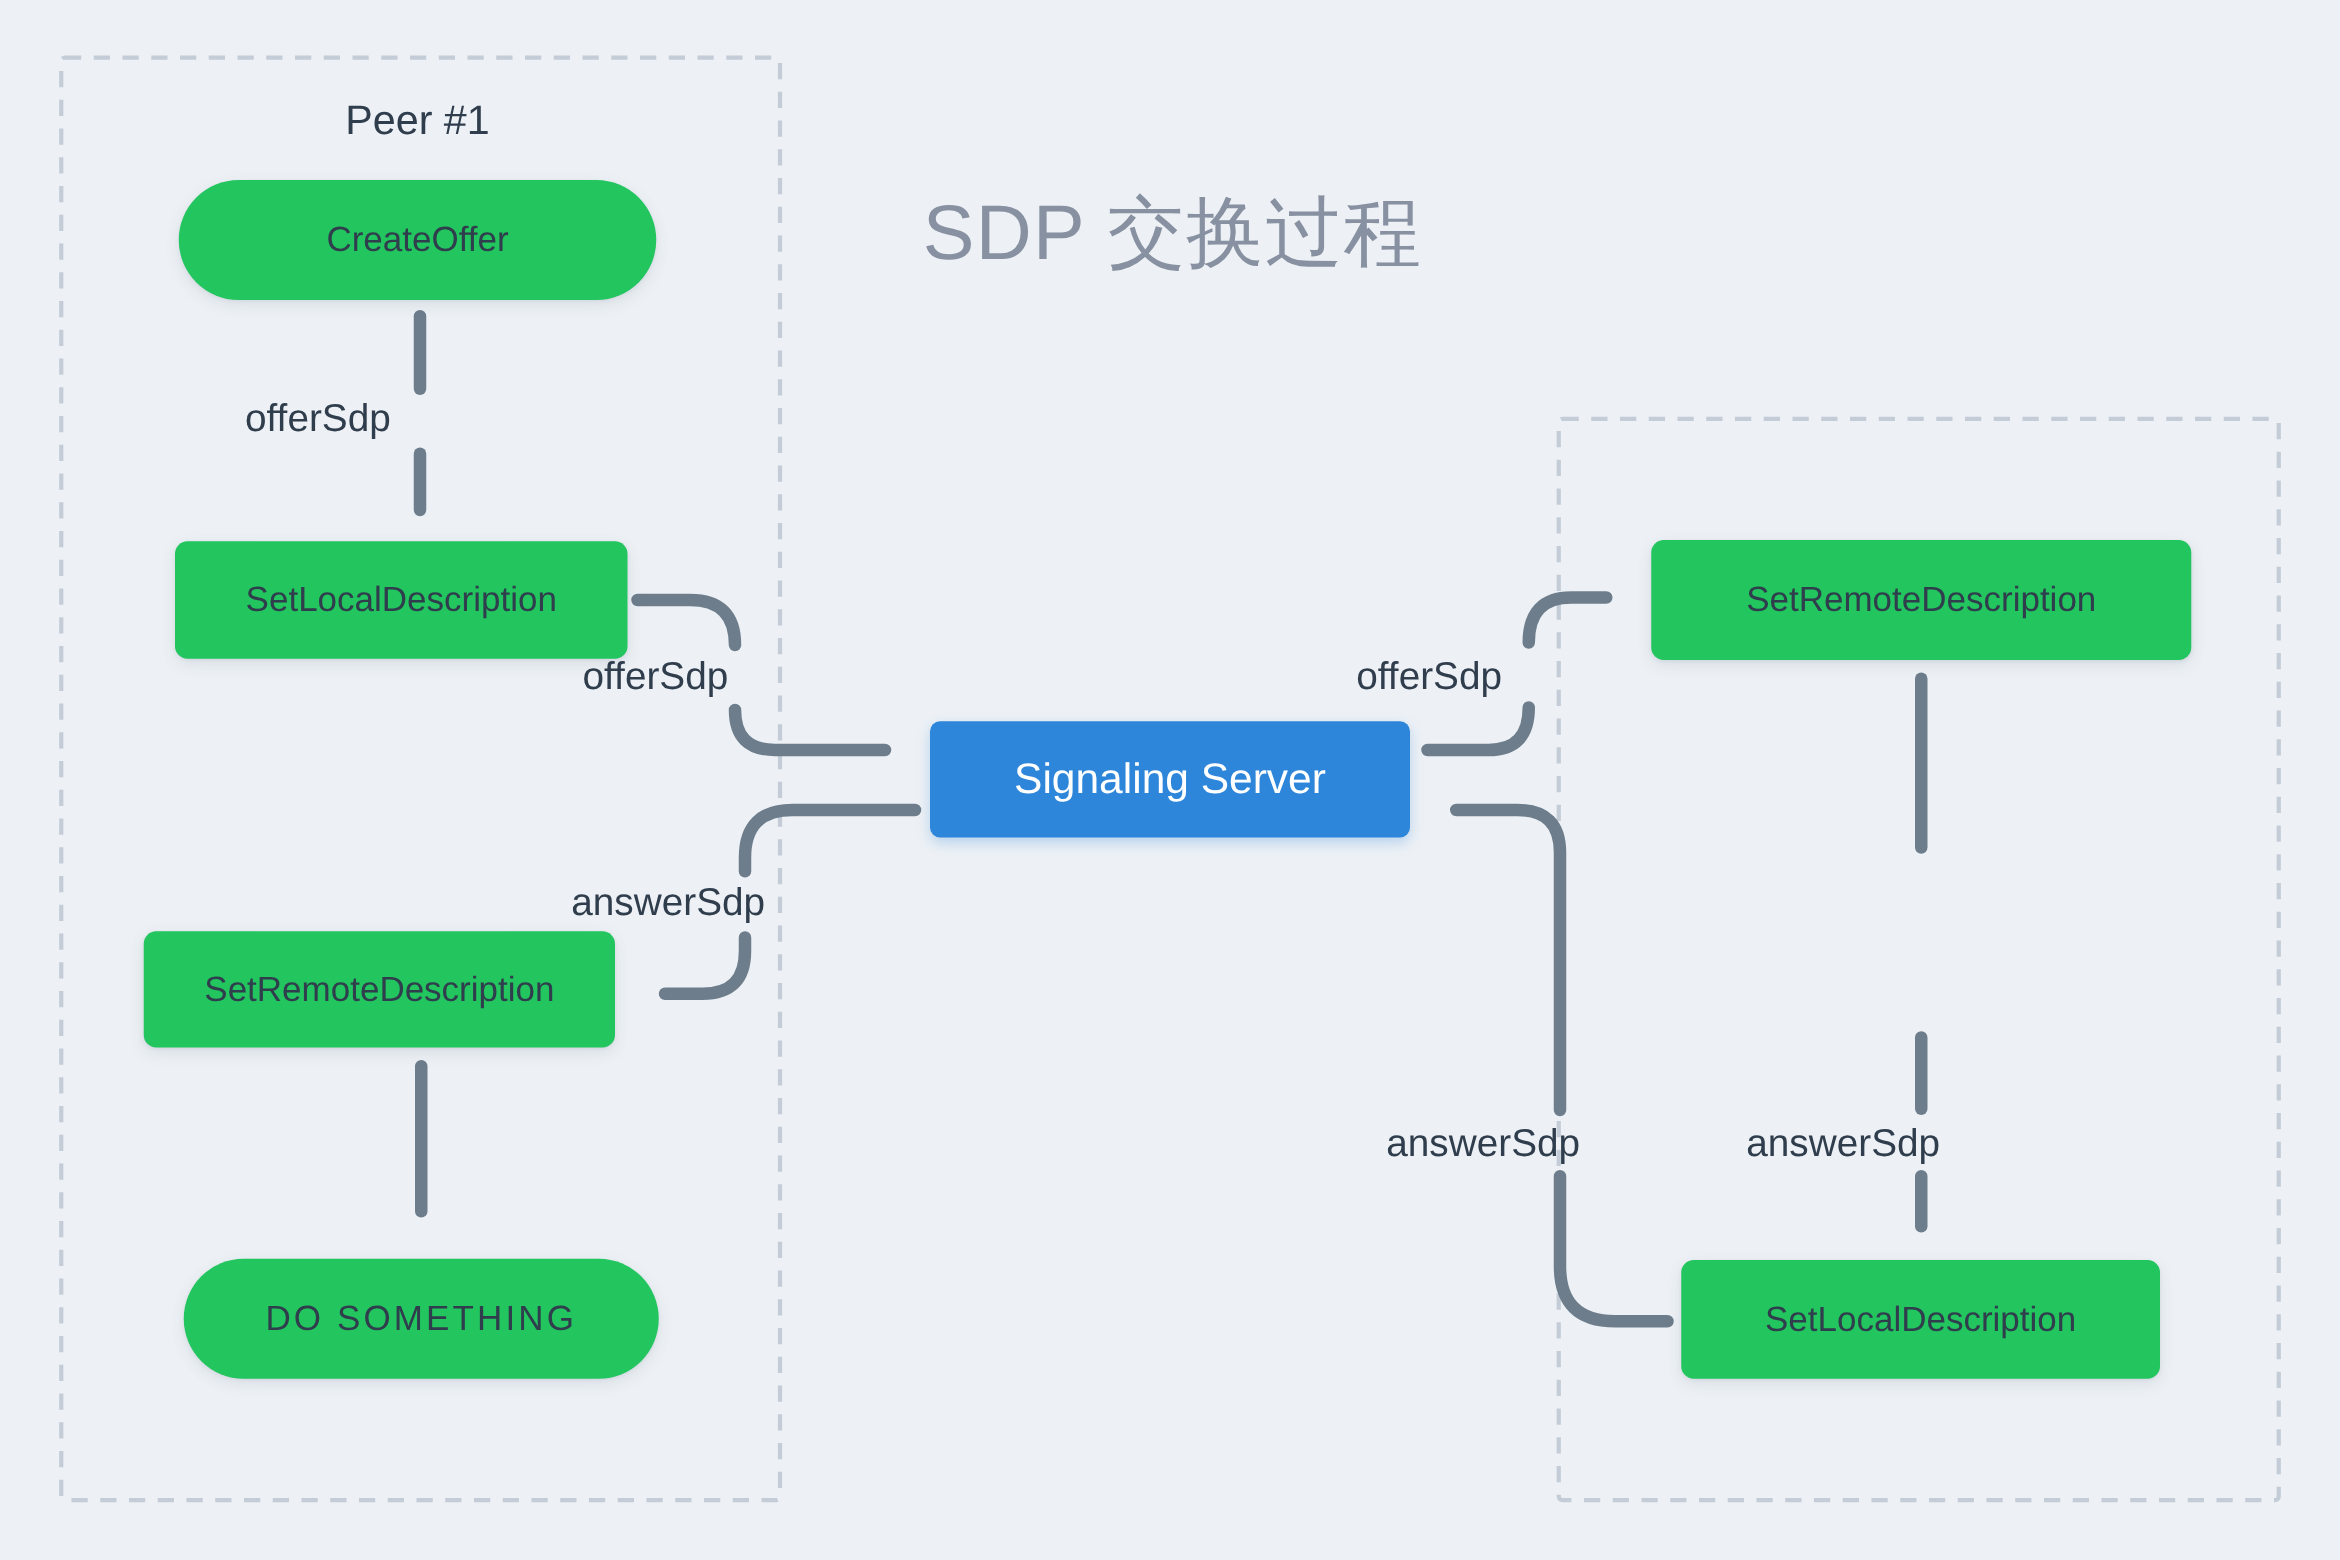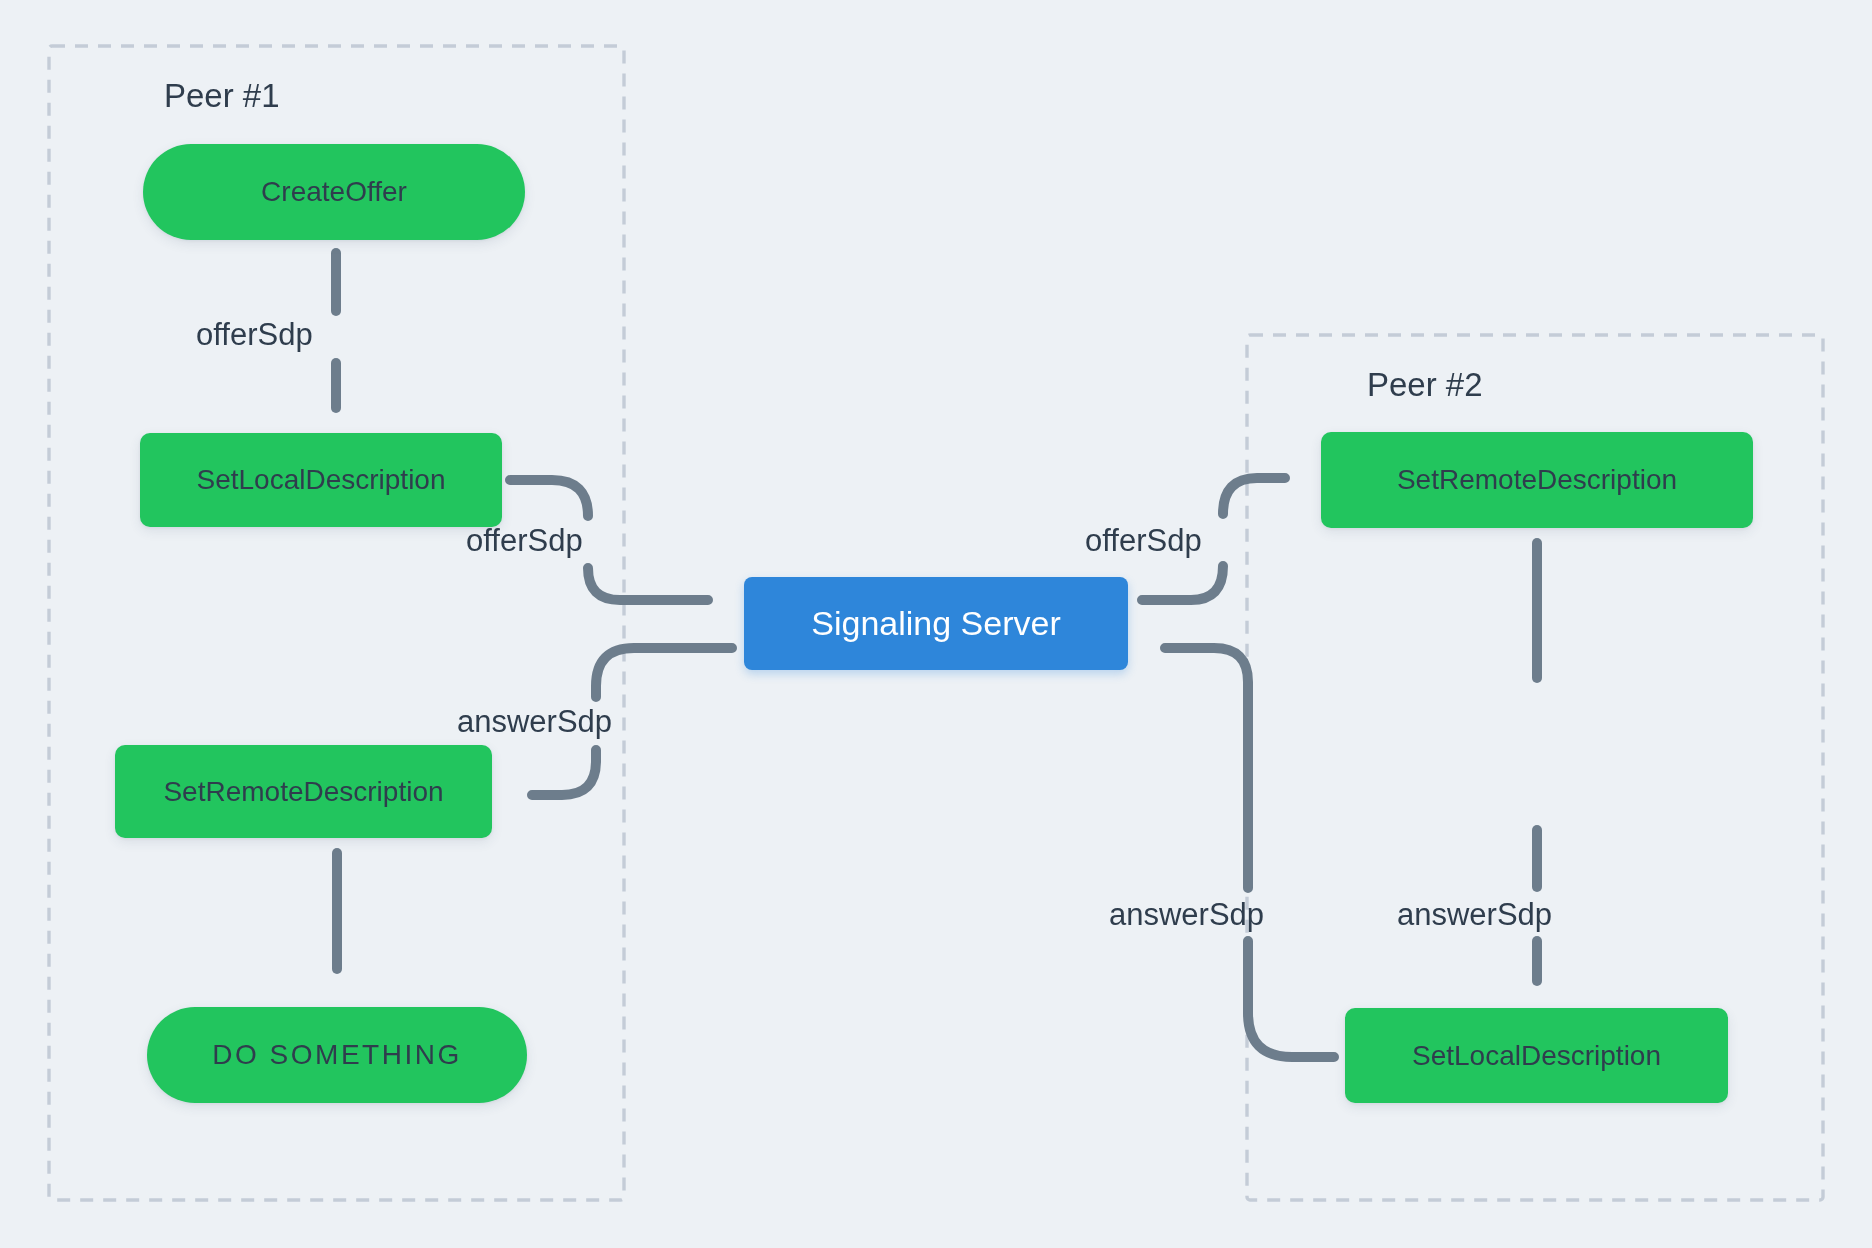--- a/index.html
+++ b/index.html
@@ -23,21 +23,21 @@
   .abs { position: absolute; }
   .title {
     left: 538px; top: 143px; width: 800px; height: 88px;
     line-height: 88px; text-align: center;
     font-size: 62px; color: var(--title, #8791a1);
     letter-spacing: 1px;
     white-space: nowrap;
   }
   .peer-label {
     width: 340px; height: 44px; line-height: 44px;
-    font-size: 33px;
+    text-align: center; font-size: 33px;
     color: var(--nodetext, #2f3d4d);
   }
   .node {
     background: #22c55e;
     border-radius: 10px;
     box-shadow: 0 4px 12px rgba(45, 65, 95, 0.10), 0 1px 3px rgba(45, 65, 95, 0.07);
     display: flex; align-items: center; justify-content: center;
     font-size: 28px; color: var(--nodetext, #2f3d4d);
     white-space: nowrap;
   }
@@ -100,23 +100,23 @@
 
     <path class="edge" d="M1334,1057 L1292,1057 Q1248,1057 1248,1013 L1248,941" stroke="#6d7d8c"></path>
     <path class="edge" d="M1248,888 L1248,682 Q1248,648 1214,648 L1165,648" marker-end="url(#ah)" stroke="#6d7d8c"></path>
 
     <path class="edge" d="M732,648 L634,648 Q596,648 596,686 L596,697" stroke="#6d7d8c"></path>
     <path class="edge" d="M596,750 L596,761 Q596,795 562,795 L532,795" marker-end="url(#ah)" stroke="#6d7d8c"></path>
 
     <path class="edge" d="M337,853 L337,969" marker-end="url(#ah)" stroke="#6d7d8c"></path>
   </svg>
 
+  <div class="abs title">SDP 交换过程</div>
 
   <div class="abs peer-label" style="left:164px; top:74px;">Peer #1</div>
-  <div class="abs peer-label" style="left:1367px; top:363px;">Peer #2</div>
 
   <div class="abs node pill" style="left:143px; top:144px; width:382px; height:96px;">CreateOffer</div>
   <div class="abs node" style="left:140px; top:433px; width:362px; height:94px;">SetLocalDescription</div>
   <div class="abs node" style="left:115px; top:745px; width:377px; height:93px;">SetRemoteDescription</div>
   <div class="abs node pill spaced" style="left:147px; top:1007px; width:380px; height:96px;">DO SOMETHING</div>
 
   <div class="abs node server" style="left:744px; top:577px; width:384px; height:93px;">Signaling Server</div>
 
   <div class="abs node" style="left:1321px; top:432px; width:432px; height:96px;">SetRemoteDescription</div>
   <div class="abs node" style="left:1345px; top:1008px; width:383px; height:95px;">SetLocalDescription</div>

